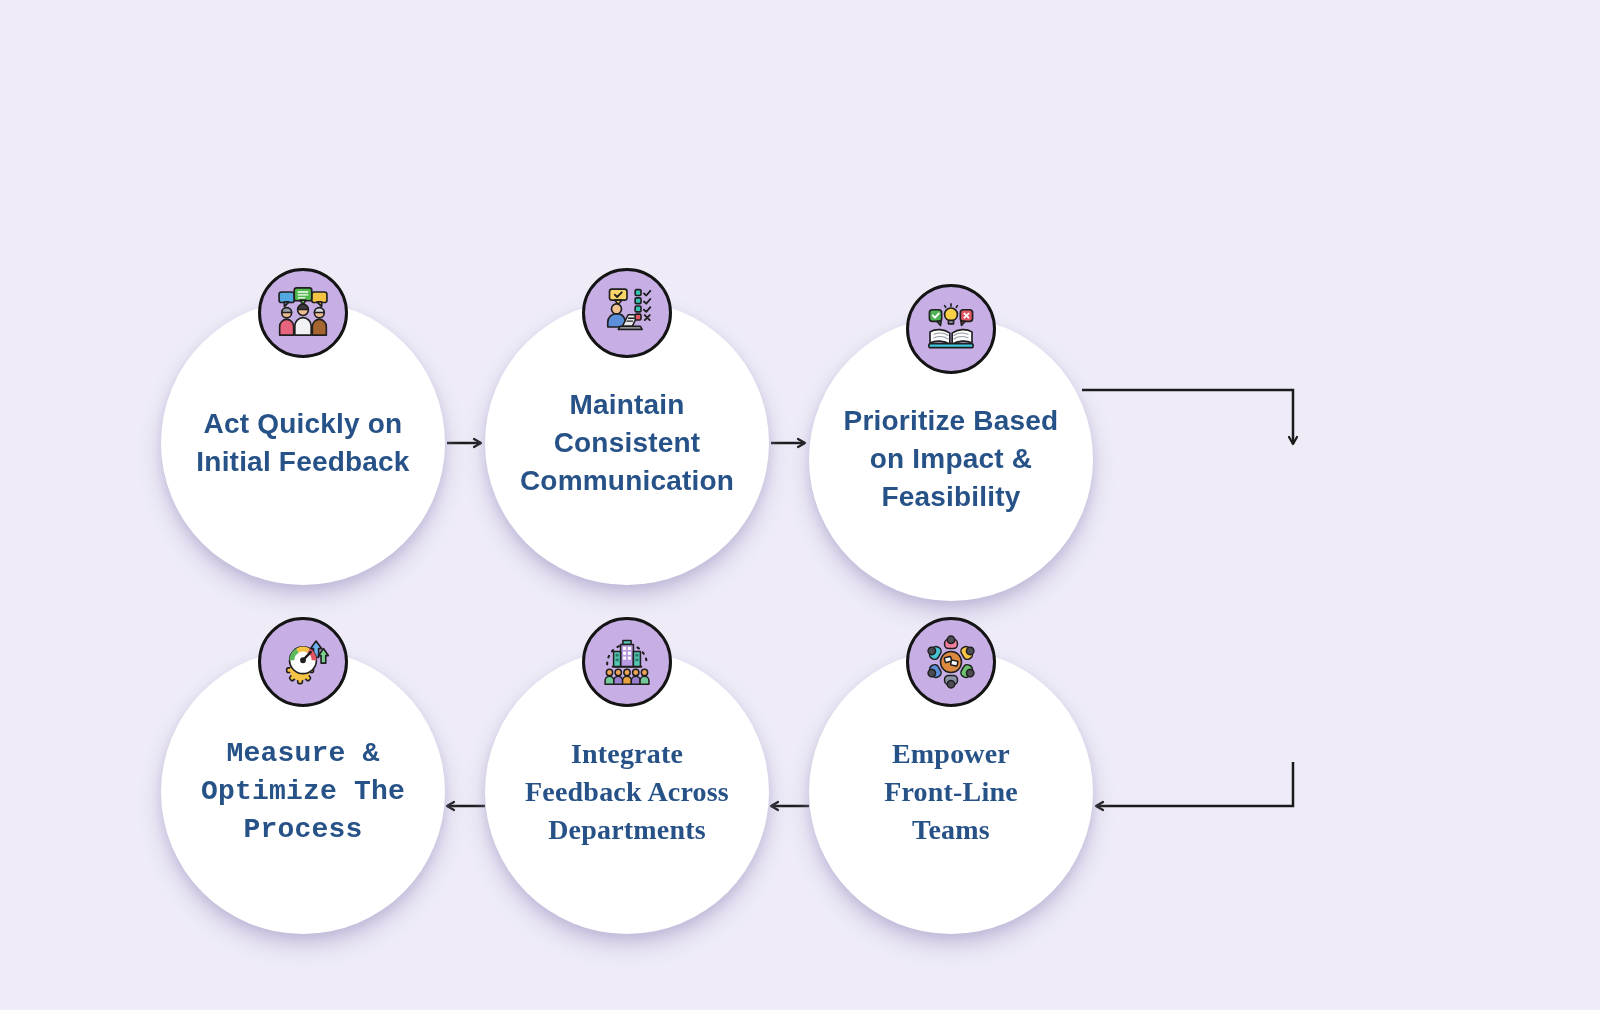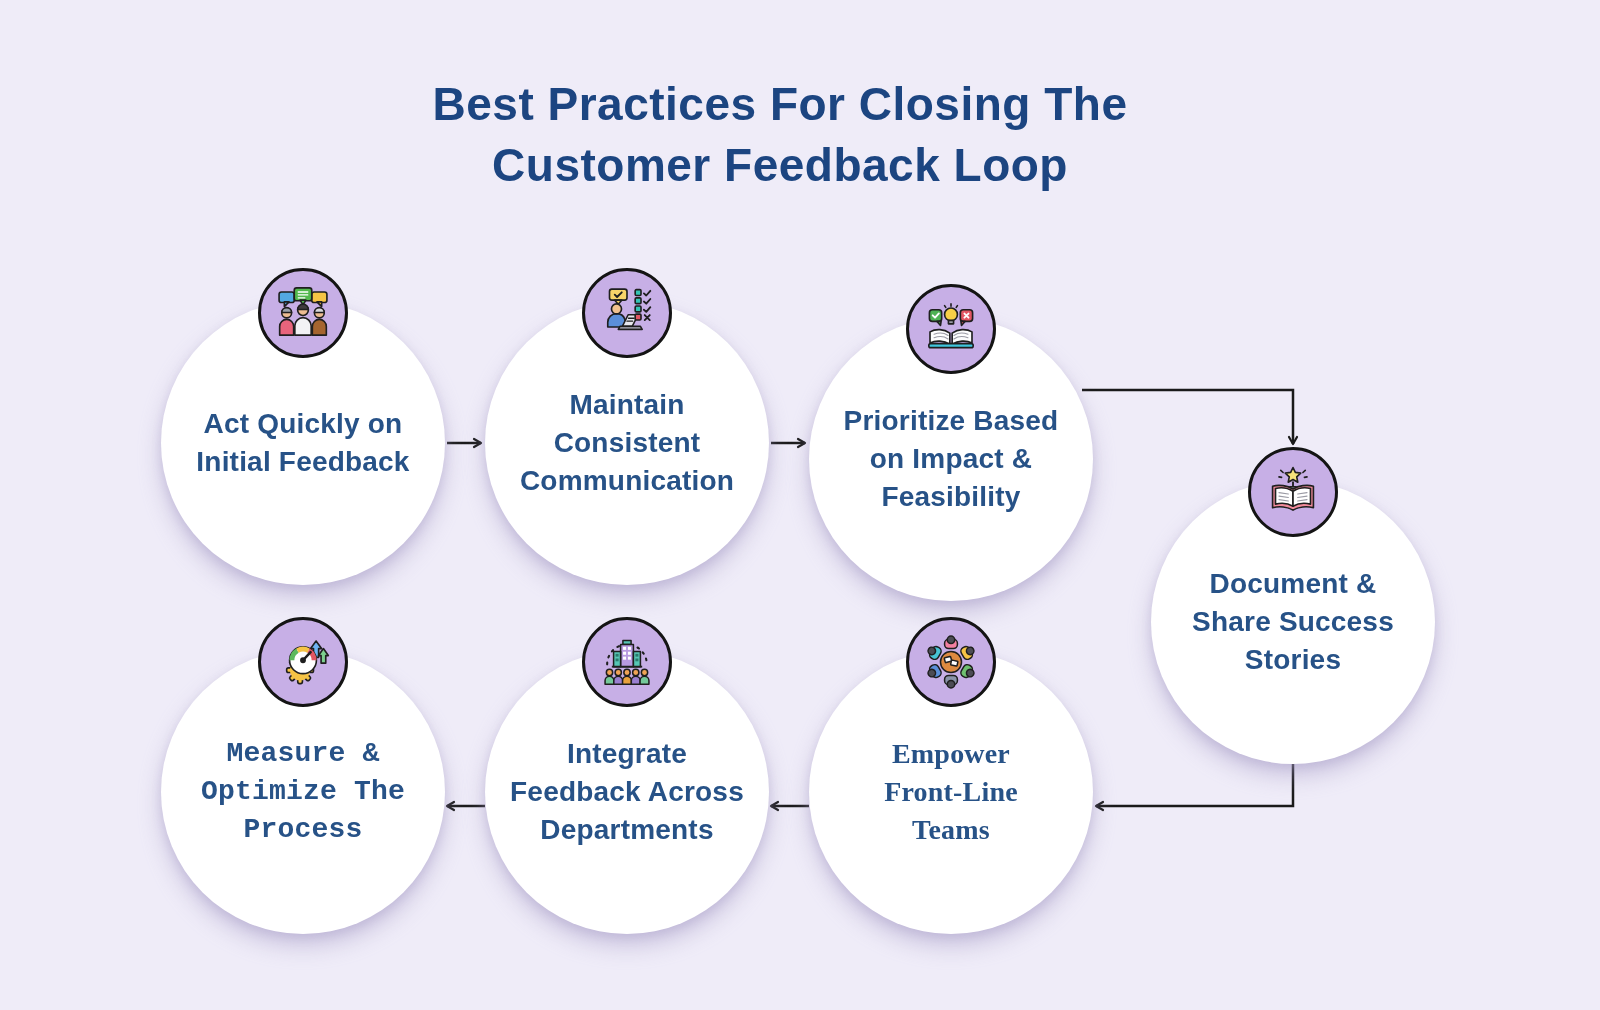--- a/index.html
+++ b/index.html
@@ -28,21 +28,21 @@
     white-space:pre-line;
     letter-spacing:0.5px;
   }
   .connectors{position:absolute;left:0;top:0;width:1600px;height:1010px;pointer-events:none;}
   .node{position:absolute;width:284px;height:284px;}
   .n1{left:161px;top:301px;}
   .n2{left:485px;top:301px;}
   .n3{left:809px;top:317px;}
   .n4{left:1151px;top:480px;}
   .n5{left:809px;top:650px;font-family:Liberation Serif, serif;}
-  .n6{left:485px;top:650px;}
+  .n6{left:485px;top:650px;font-family:Liberation Serif, serif;}
   .n7{left:161px;top:650px;font-family:Liberation Mono, monospace;}
   .bubble{
     position:absolute;inset:0;border-radius:50%;
     background:var(--node-fill);
     box-shadow:0 12px 22px rgba(158,146,193,0.45), 0 4px 8px rgba(158,146,193,0.25);
     display:flex;align-items:center;justify-content:center;
   }
   .label{
     text-align:center;
     font-size:28px;font-weight:600;line-height:1.36;
@@ -58,22 +58,20 @@
     border:3px solid var(--badge-border);
     display:flex;align-items:center;justify-content:center;
   }
   .badge svg{width:56px;height:56px;display:block;}
 </style>
 </head>
 <body>
 
 <div class="canvas">
 
-  <h1 class="title">Best Practices For Closing The
-Customer Feedback Loop</h1>
 
   <svg class="connectors" viewBox="0 0 1600 1010" xmlns="http://www.w3.org/2000/svg">
     <defs>
       <marker id="arrow" markerUnits="userSpaceOnUse" markerWidth="16" markerHeight="16" refX="9" refY="6" orient="auto">
         <path d="M2,2 L9,6 L2,10" fill="none" stroke="#1a1a1a" stroke-width="2.2" stroke-linecap="round" stroke-linejoin="round"></path>
       </marker>
     </defs>
     <g stroke="#1a1a1a" stroke-width="2.5" fill="none">
       <path d="M447,443 H481" marker-end="url(#arrow)"></path>
       <path d="M771,443 H805" marker-end="url(#arrow)"></path>
@@ -163,41 +161,20 @@
           <rect x="21.8" y="16.6" width="4.4" height="3" fill="#9a9aa4"></rect>
           <path d="M6,26.5 C11,23.5 18,24 23,27.5 V37 C18,34 11,33.5 6,36 Z" fill="#fdfdfd"></path>
           <path d="M42,26.5 C37,23.5 30,24 25,27.5 V37 C30,34 37,33.5 42,36 Z" fill="#fdfdfd"></path>
           <rect x="5" y="36.5" width="38" height="3.5" rx="1.5" fill="#3fc6dd"></rect>
           <path d="M9.5,28.5 c4,-1.5 9,-1 12,1 M9.5,31.5 c4,-1.5 9,-1 12,1 M38.5,28.5 c-4,-1.5 -9,-1 -12,1 M38.5,31.5 c-4,-1.5 -9,-1 -12,1" stroke="#9a9aa4" stroke-width="1" fill="none"></path>
         </g>
       </svg>
     </div>
   </div>
 
-  <div class="node n4">
-    <div class="bubble">
-      <div class="label">Document &amp;
-Share Success
-Stories</div>
-    </div>
-    <div class="badge">
-      <svg viewBox="0 0 48 48">
-        <g stroke="#1f1f1f" stroke-width="1.4" stroke-linejoin="round" stroke-linecap="round">
-          <path d="M13.5,5.5 l2,1.8 M34.5,5.5 l-2,1.8 M12,11 l2.2,0.5 M36,11 l-2.2,0.5" fill="none"></path>
-          <path d="M24,15.5 V30" stroke-width="1.6" fill="none"></path>
-          <path d="M24,3 l2,4.2 4.6,0.6 -3.4,3.2 0.9,4.6 -4.1,-2.3 -4.1,2.3 0.9,-4.6 -3.4,-3.2 4.6,-0.6 z" fill="#f6e27a"></path>
-          <rect x="20.5" y="19.5" width="7" height="6" rx="1.2" fill="#8e8e98"></rect>
-          <path d="M6.5,19 C12,17.5 19.5,18.5 24,21.5 C28.5,18.5 36,17.5 41.5,19 V37.5 C36,36 28.5,36.5 24,39.5 C19.5,36.5 12,36 6.5,37.5 Z" fill="#f28b9b"></path>
-          <path d="M9,21 C14,19.8 20,20.8 24,23.4 V36.2 C20,33.8 14,33.2 9,34.4 Z" fill="#ffffff"></path>
-          <path d="M39,21 C34,19.8 28,20.8 24,23.4 V36.2 C28,33.8 34,33.2 39,34.4 Z" fill="#ffffff"></path>
-          <path d="M12,24.5 l8,1.2 M12,27.5 l8,1.2 M12,30.5 l8,1.2 M36,24.5 l-8,1.2 M36,27.5 l-8,1.2 M36,30.5 l-8,1.2" stroke="#9a9aa4" stroke-width="1" fill="none"></path>
-        </g>
-      </svg>
-    </div>
-  </div>
 
   <div class="node n5">
     <div class="bubble">
       <div class="label">Empower
 Front-Line
 Teams</div>
     </div>
     <div class="badge">
       <svg viewBox="0 0 48 48">
         <g stroke="#1f1f1f" stroke-width="1.3" stroke-linejoin="round">

